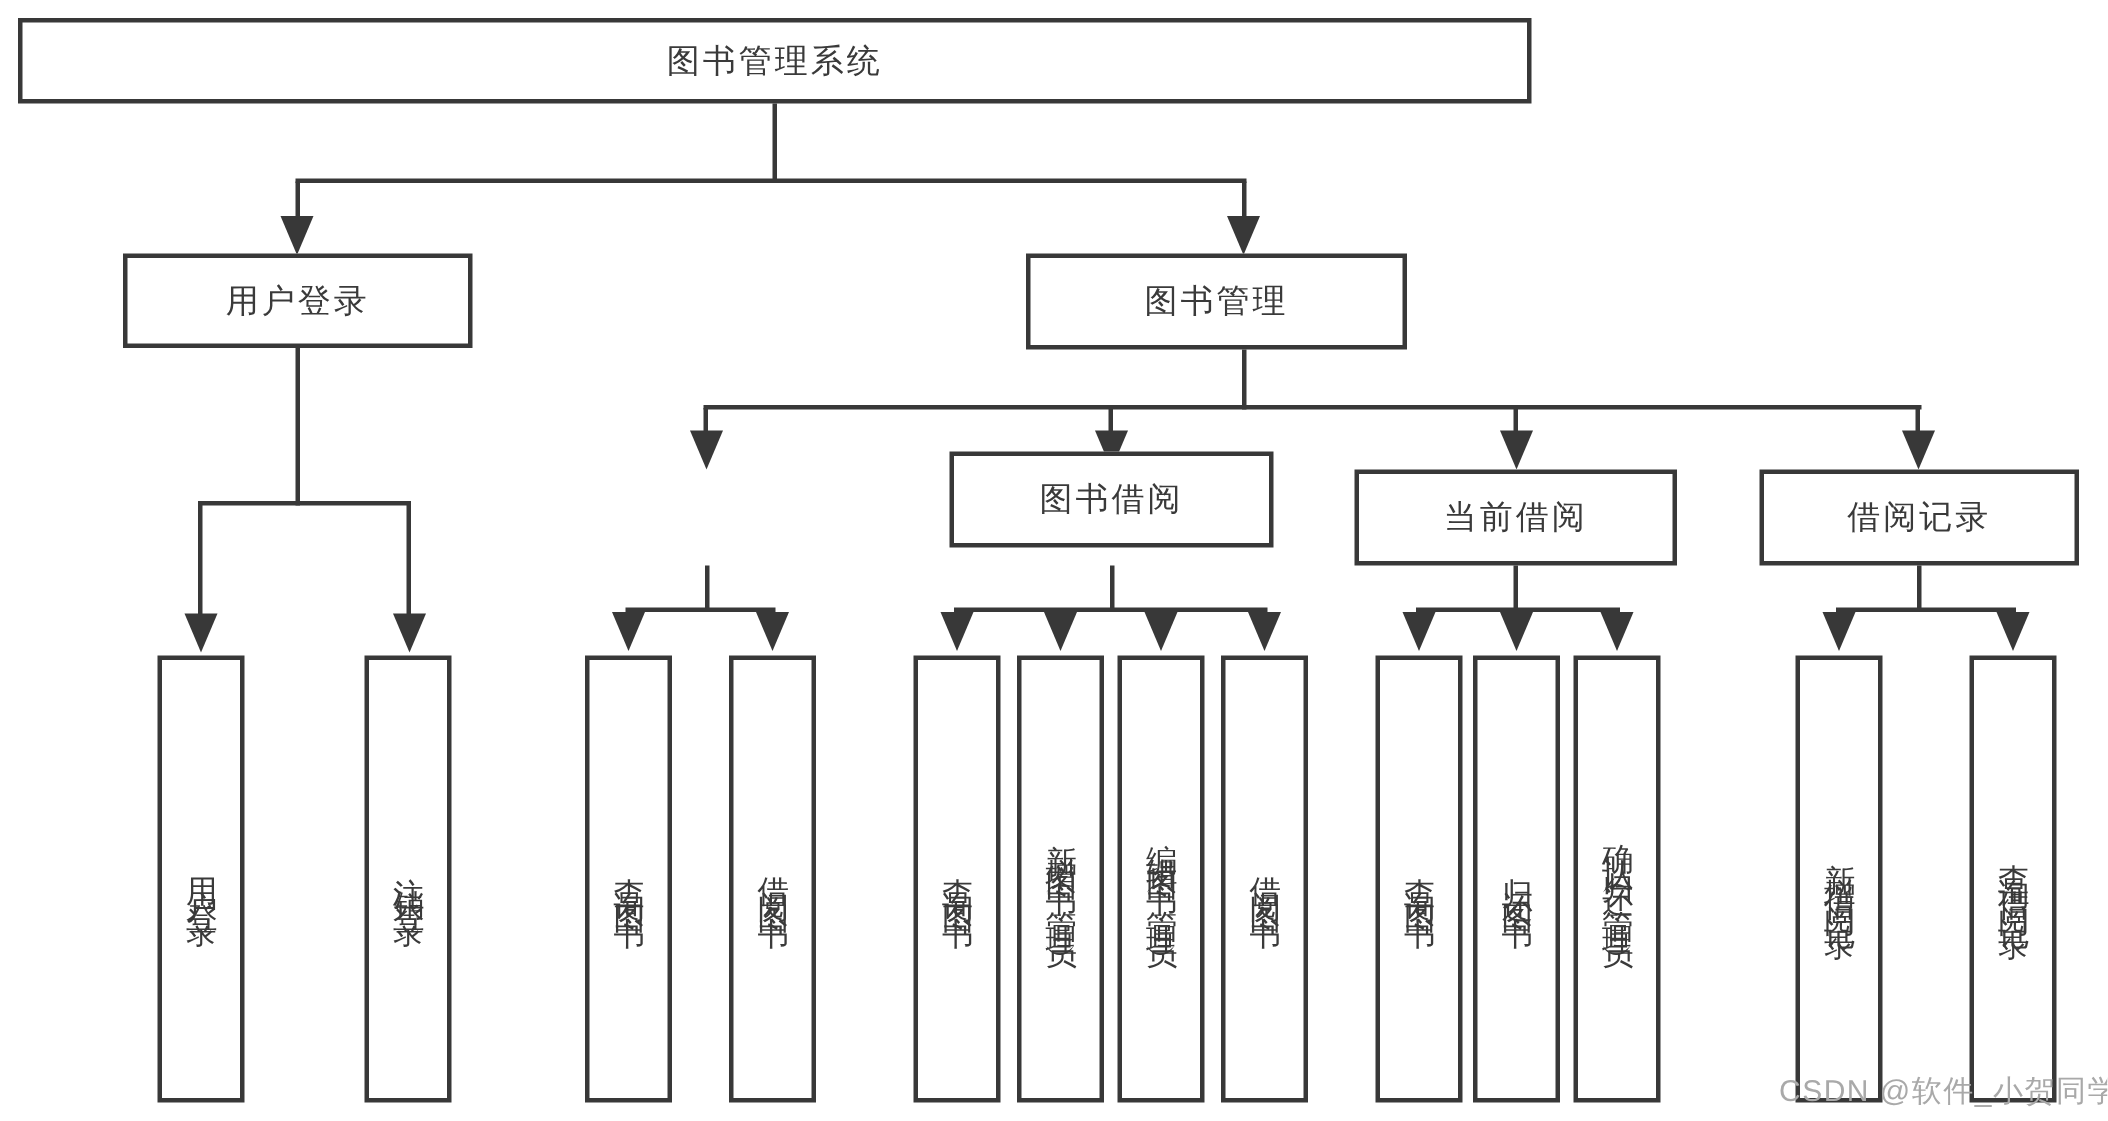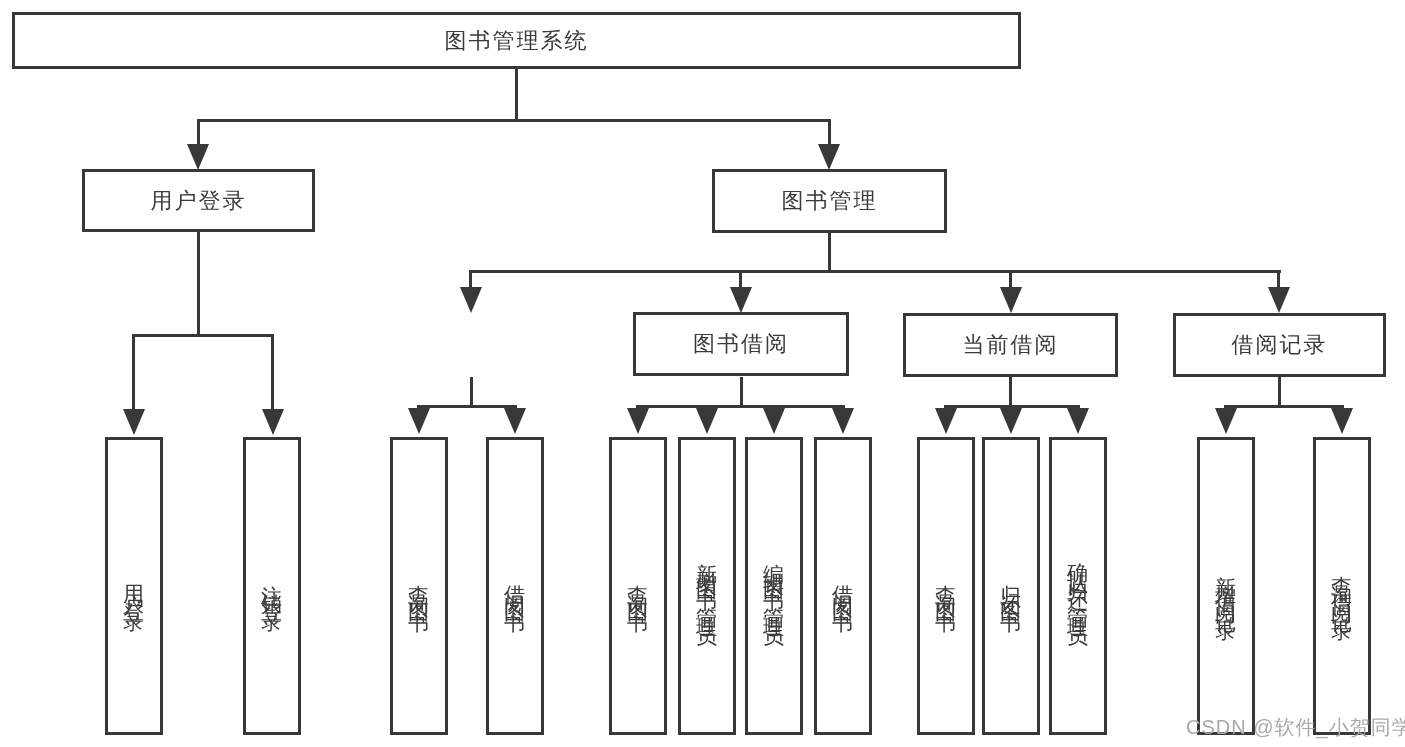--- a/index.html
+++ b/index.html
@@ -43,21 +43,21 @@
   <div class="vline" style="left:515px;top:69px;height:52px;"></div>
   <div class="hline" style="left:197px;top:119px;width:634px;"></div>
   <div class="vline" style="left:197px;top:121px;height:25px;"></div>
   <div class="vline" style="left:828px;top:121px;height:25px;"></div>
   <div class="arrow" style="left:187px;top:144px;"></div>
   <div class="arrow" style="left:818px;top:144px;"></div>
 
   <div class="box" style="left:82px;top:169px;width:233px;height:63px;">
     <span class="lbl">用户登录</span>
   </div>
-  <div class="box" style="left:712px;top:169px;width:235px;height:64px;font-family:Liberation Serif, serif;">
+  <div class="box" style="left:684px;top:169px;width:254px;height:64px;font-family:Liberation Serif, serif;">
     <span class="lbl">图书管理</span>
   </div>
 
   <div class="vline" style="left:197px;top:232px;height:105px;"></div>
   <div class="hline" style="left:132px;top:334px;width:142px;"></div>
   <div class="vline" style="left:132px;top:336px;height:74px;"></div>
   <div class="vline" style="left:271px;top:336px;height:74px;"></div>
   <div class="arrow" style="left:123px;top:409px;"></div>
   <div class="arrow" style="left:262px;top:409px;"></div>
 
@@ -65,21 +65,21 @@
   <div class="hline" style="left:469px;top:270px;width:812px;"></div>
   <div class="vline" style="left:469px;top:272px;height:17px;"></div>
   <div class="vline" style="left:739px;top:272px;height:17px;"></div>
   <div class="vline" style="left:1009px;top:272px;height:17px;"></div>
   <div class="vline" style="left:1277px;top:272px;height:17px;"></div>
   <div class="arrow" style="left:460px;top:287px;"></div>
   <div class="arrow" style="left:730px;top:287px;"></div>
   <div class="arrow" style="left:1000px;top:287px;"></div>
   <div class="arrow" style="left:1268px;top:287px;"></div>
 
-  <div class="box" style="left:633px;top:312px;width:216px;height:64px;align-items:center;">
+  <div class="box" style="left:633px;top:301px;width:216px;height:64px;align-items:center;">
     <span class="lbl">图书借阅</span>
   </div>
   <div class="box" style="left:903px;top:313px;width:215px;height:64px;">
     <span class="lbl">当前借阅</span>
   </div>
   <div class="box" style="left:1173px;top:313px;width:213px;height:64px;">
     <span class="lbl">借阅记录</span>
   </div>
 
   <div class="vline" style="left:470px;top:377px;height:31px;"></div>

